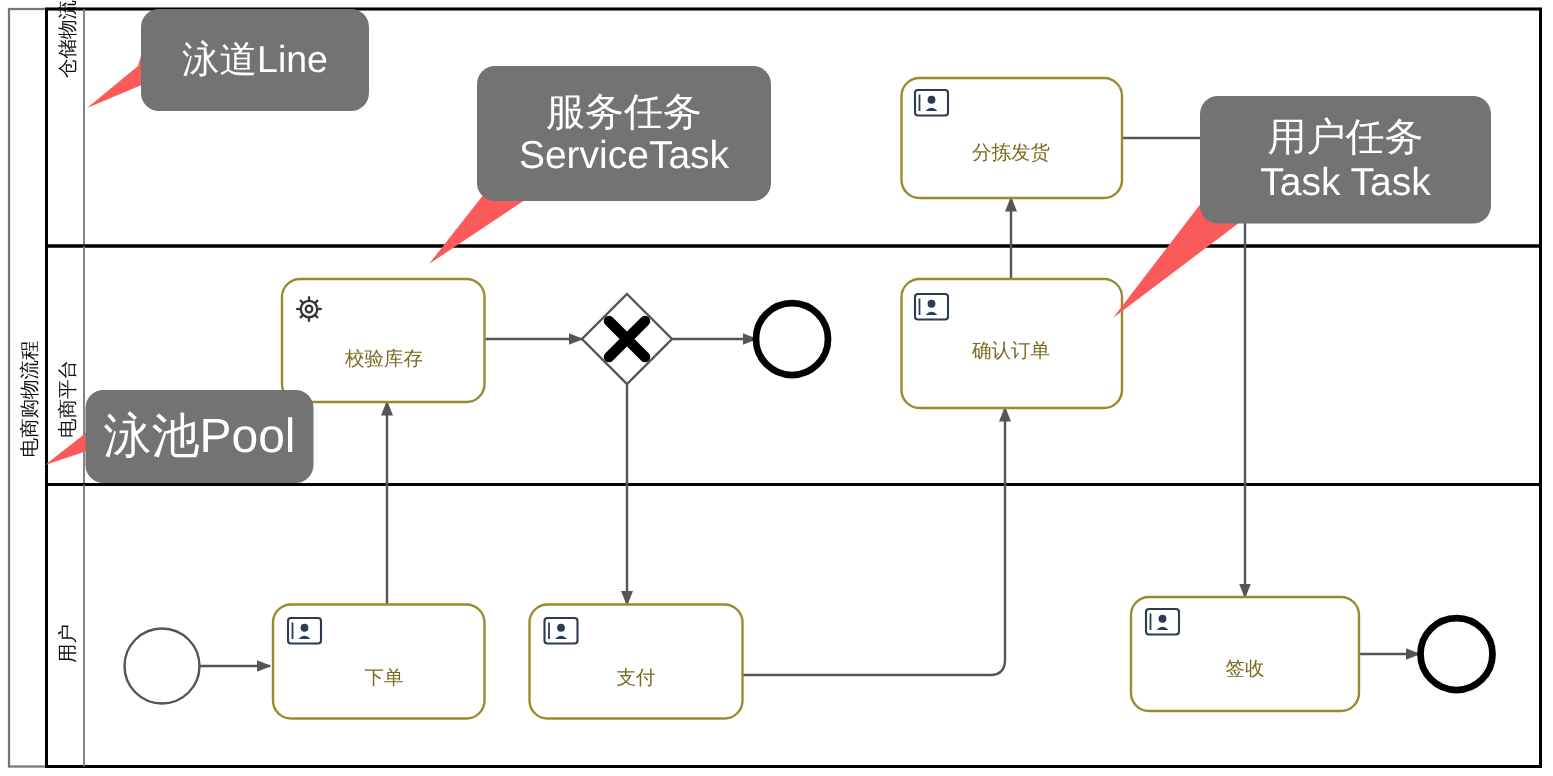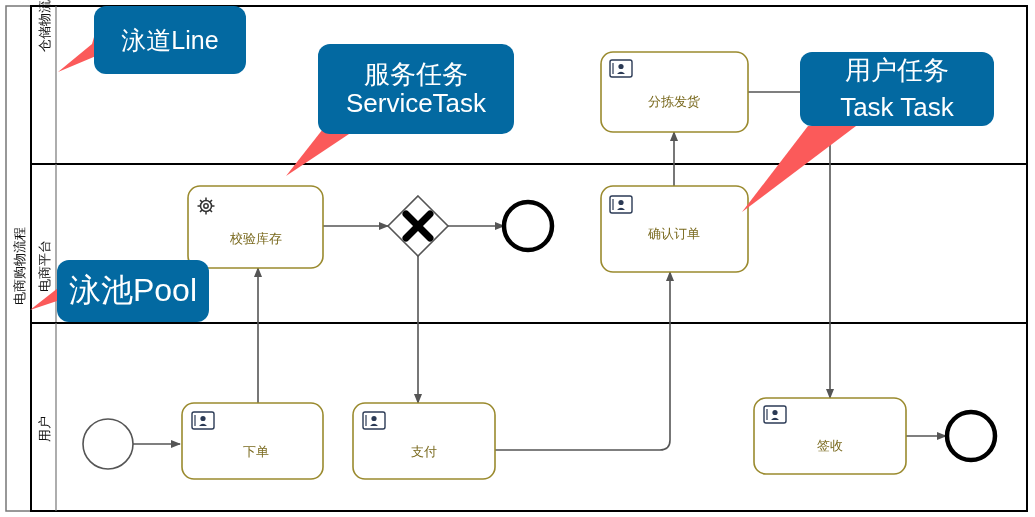--- a/index.html
+++ b/index.html
@@ -33,39 +33,39 @@
     fill: #111111;
   }
   .pool-label {
     font-family: "Liberation Sans", "DejaVu Sans", sans-serif;
     font-size: 13px;
     fill: #111111;
   }
   
   .callout {
     position: absolute;
-    background: #0369a1;
+    background: #737373;
     border-radius: 12px;
     color: #ffffff;
     display: flex;
     flex-direction: column;
     align-items: center;
     justify-content: center;
     text-align: center;
     line-height: 1.12;
     box-sizing: border-box;
     padding: 4px 10px;
     font-family: "Liberation Sans", "DejaVu Sans", sans-serif;
   }
   .callout .l1 { display: block; white-space: nowrap; }
   .callout .l2 { display: block; white-space: nowrap; font-weight: normal; }
 
   #c-line   { left: 94px;  top: 6px;   width: 152px; height: 68px;  font-size: 25px; }
   #c-stask  { left: 318px; top: 44px;  width: 196px; height: 90px;  font-size: 26px; }
-  #c-utask  { left: 800px; top: 52px;  width: 194px; height: 74px;  font-size: 26px; justify-content: space-between; }
+  #c-utask  { left: 800px; top: 64px;  width: 194px; height: 85px;  font-size: 26px; }
   #c-pool   { left: 57px;  top: 260px; width: 152px; height: 62px;  font-size: 32px; }
 </style>
 </head>
 <body>
 
 <div id="stage">
 
   <svg id="bpmn-svg" width="1035" height="517" viewBox="0 0 1035 517">
 
     <defs>

